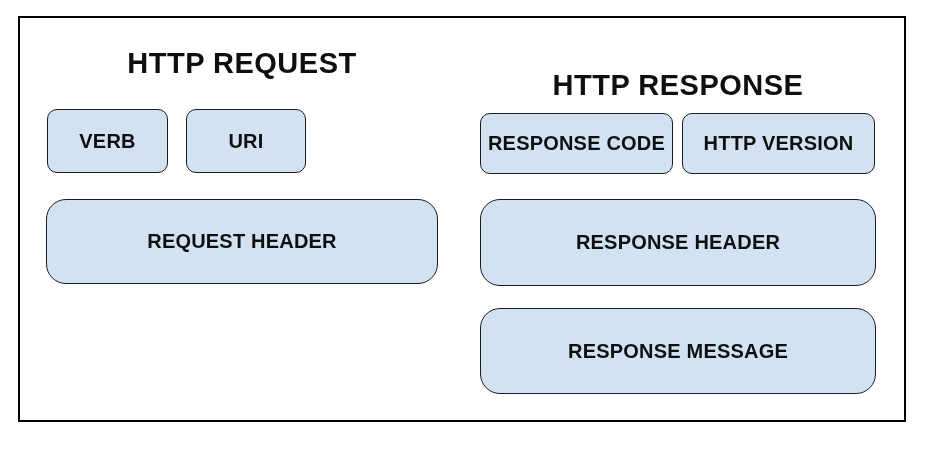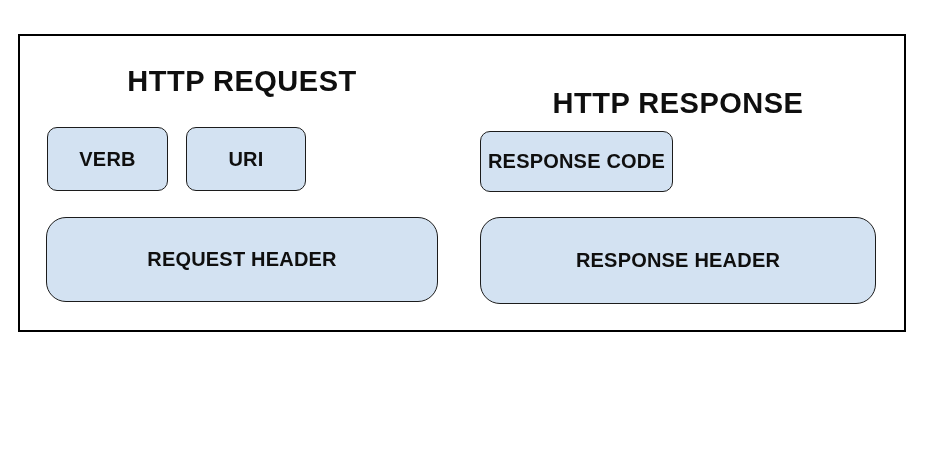--- a/index.html
+++ b/index.html
@@ -16,22 +16,22 @@
     font-family: "Liberation Sans", sans-serif;
     overflow: hidden;
   }
   .canvas {
     position: relative;
     width: 929px; height: 472px;
     background: var(--page-bg);
   }
   .frame {
     position: absolute;
-    left: 18px; top: 34px;
-    width: 888px; height: 298px;
+    left: 18px; top: 16px;
+    width: 888px; height: 406px;
     border: 2px solid var(--frame-border);
     background: var(--page-bg);
   }
   .title {
     position: absolute;
     font-size: 29px;
     font-weight: bold;
     color: var(--text);
     letter-spacing: 0.5px;
     text-align: center;
@@ -75,21 +75,23 @@
 
     <div class="title response">HTTP RESPONSE</div>
 
     <div class="box small verb">VERB</div>
 
     <div class="box small uri">URI</div>
 
 
     <div class="box small response-code">RESPONSE CODE</div>
 
+    <div class="box small http-version">HTTP VERSION</div>
 
     <div class="box large request-header">REQUEST HEADER</div>
 
     <div class="box large response-header">RESPONSE HEADER</div>
 
 
+    <div class="box large response-message">RESPONSE MESSAGE</div>
 
   </div>
 </div>
 
 </body></html>

